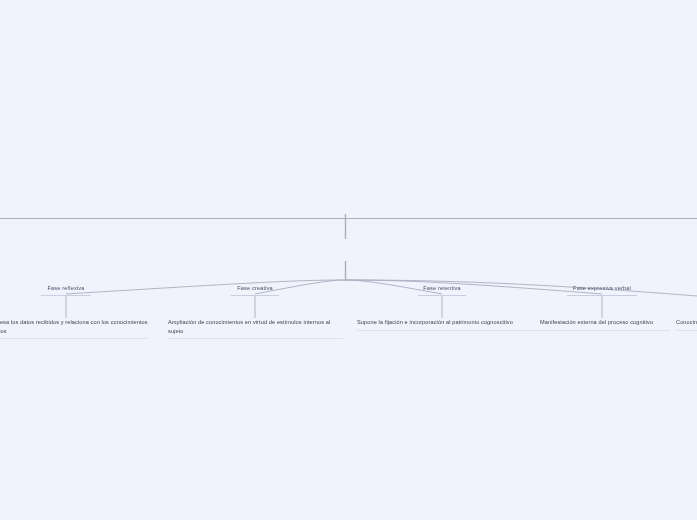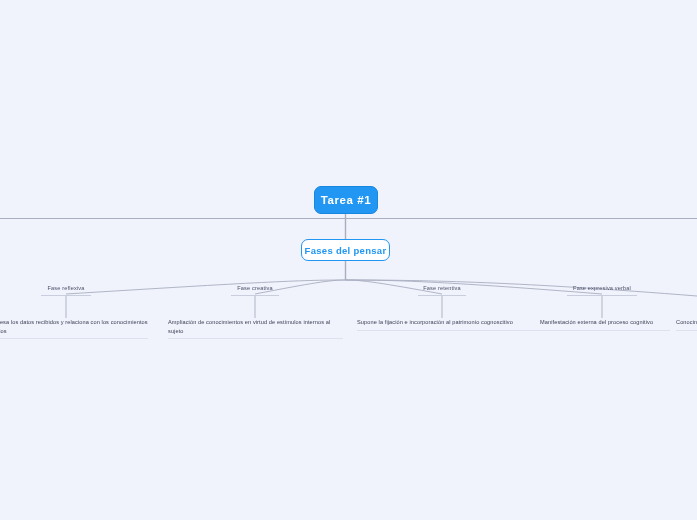--- a/index.html
+++ b/index.html
@@ -109,27 +109,21 @@
     <path d="M345.5,280 C362,280 382,283 442,294" fill="none" stroke="#a8aebf" stroke-width="0.9"></path>
     <path d="M345.5,280 C400,280 450,282 602,294" fill="none" stroke="#a8aebf" stroke-width="0.9"></path>
     <path d="M345.5,280 C430,280 520,282 697,296" fill="none" stroke="#a8aebf" stroke-width="0.9"></path>
 
     <line x1="66" y1="295" x2="66" y2="318" stroke="#a8aebf" stroke-width="0.9"></line>
     <line x1="255" y1="295" x2="255" y2="318" stroke="#a8aebf" stroke-width="0.9"></line>
     <line x1="442" y1="295" x2="442" y2="318" stroke="#a8aebf" stroke-width="0.9"></line>
     <line x1="602" y1="295" x2="602" y2="318" stroke="#a8aebf" stroke-width="0.9"></line>
   </svg>
 
-  <div class="node-root" style="left:314px; top:186px; width:64px; height:28px;">
-    <span>Tarea #1</span>
-  </div>
 
-  <div class="node-l2" style="left:301px; top:239px; width:89px; height:22px;">
-    <span>Fases del pensar</span>
-  </div>
 
   <div class="node-l3" style="left:41px; top:284px; width:50px;">
     <span>Fase reflexiva</span>
   </div>
 
   <div class="node-l3" style="left:231px; top:284px; width:48px;">
     <span>Fase creativa</span>
   </div>
 
   <div class="node-l3" style="left:418px; top:284px; width:48px;">

